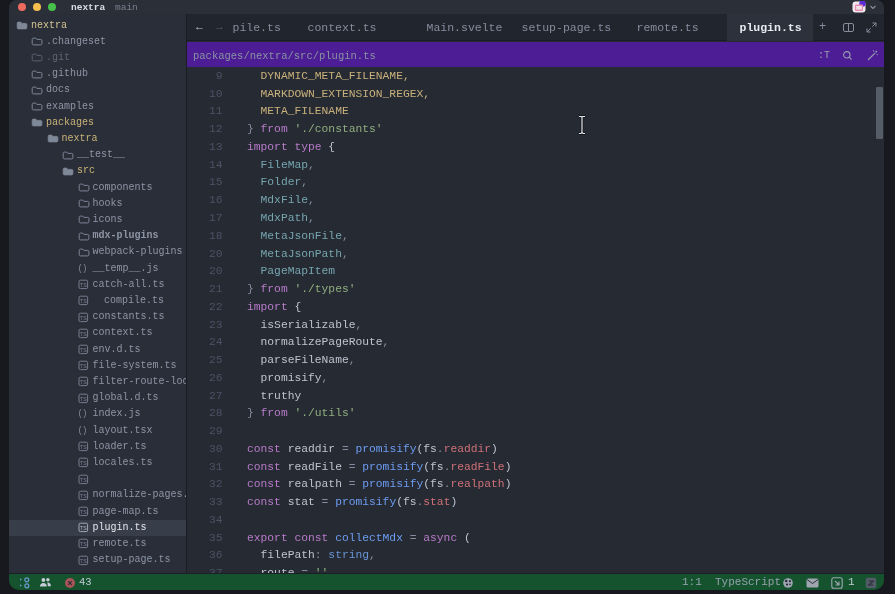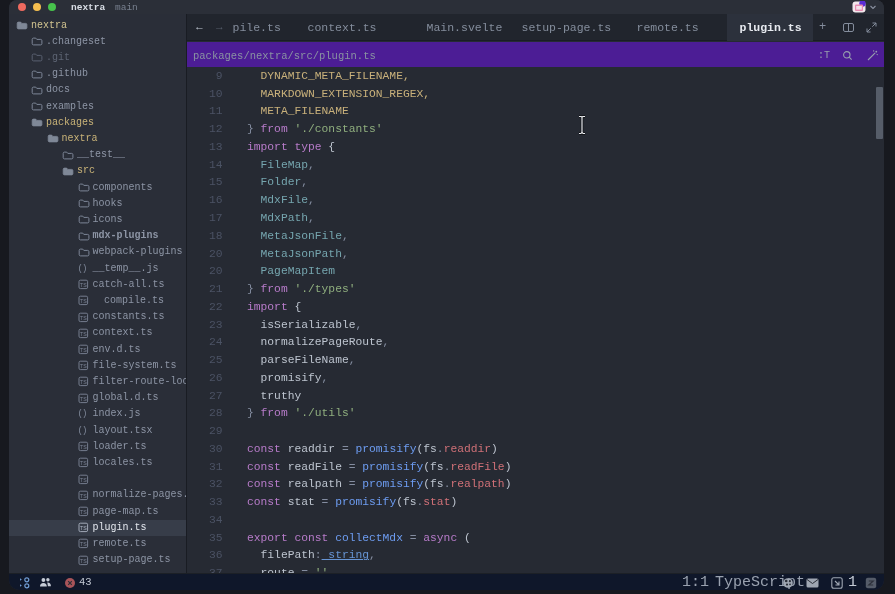--- a/index.html
+++ b/index.html
@@ -30,24 +30,24 @@
 .activetab{position:absolute;left:540px;top:0;width:86px;height:27px;background:#2c313c;}
 .navarrow{position:absolute;top:0;height:27px;line-height:26px;font-size:11px;color:#c3cad5;}
 .crumbs{position:absolute;left:0;top:28px;width:700px;height:25px;background:#4c1d95;}
 .crumbs .path{position:absolute;left:6px;top:8px;font-size:10.5px;color:#8a93a2;}
 .editor{position:absolute;left:0;top:53px;width:700px;height:506px;background:#262a33;overflow:hidden;}
 .cl{position:absolute;left:0;width:700px;height:17.76px;white-space:pre;font-size:11.3px;line-height:17.76px;}
 .cl .n{position:absolute;left:0;top:0;width:35.5px;text-align:right;color:#4b5264;}
 .cl .c{position:absolute;left:60px;top:0;}
 
 .y{color:#c9b17b;}.k{color:#b77bc9;}.s{color:#8fae7e;}.t{color:#75a5ae;}
-.d{color:#bdc4cf;}.p{color:#848da0;}.f{color:#6d9cf1;}.r{color:#cf7077;}.b{color:#6795d4;text-decoration:underline;}
-
-.status{position:absolute;left:0;top:573px;width:875px;height:17px;background:#0f172a;border-top:1px solid #1c2026;}
-.st{position:absolute;top:2px;font-size:15px;line-height:13px;color:#99a1af;}
+.d{color:#bdc4cf;}.p{color:#848da0;}.f{color:#6d9cf1;}.r{color:#cf7077;}.b{color:#6795d4;}
+
+.status{position:absolute;left:0;top:573px;width:875px;height:17px;background:#14532d;border-top:1px solid #1c2026;}
+.st{position:absolute;top:2px;font-size:11px;line-height:13px;color:#99a1af;}
 .scrollthumb{position:absolute;left:689px;top:20px;width:7px;height:52px;border-radius:1px;background:#565d69;}
 svg{display:block;}
 </style></head><body>
 <div class="stage">
 <div class="window">
 
 <div class="titlebar">
 <div class="dot" style="left:8.5px;background:#ee6a5f;"></div>
 <div class="dot" style="left:23.5px;background:#f5be4f;"></div>
 <div class="dot" style="left:38.5px;background:#47c34c;"></div>

